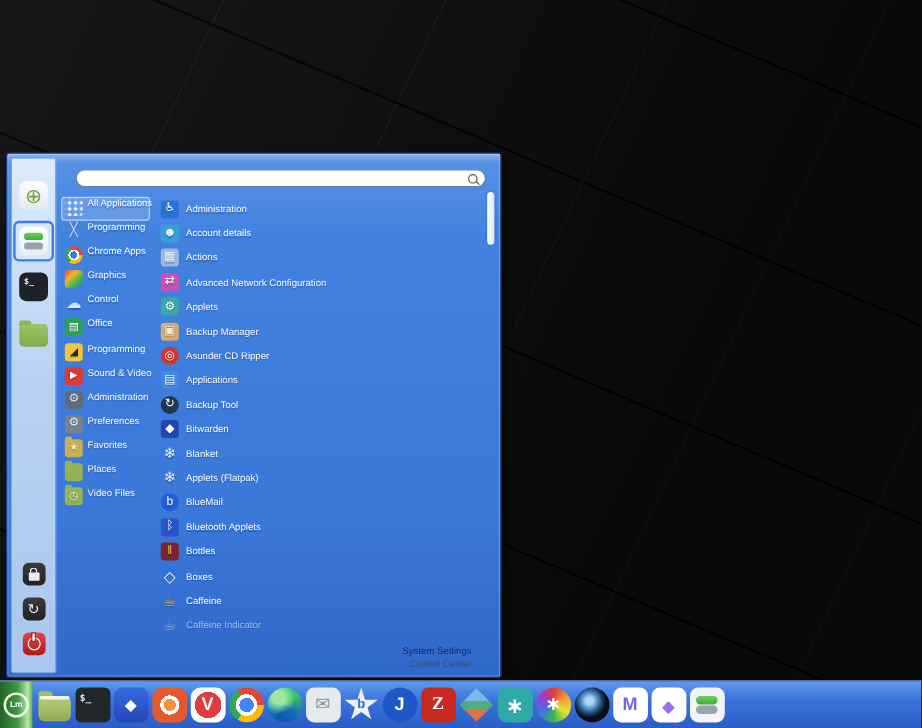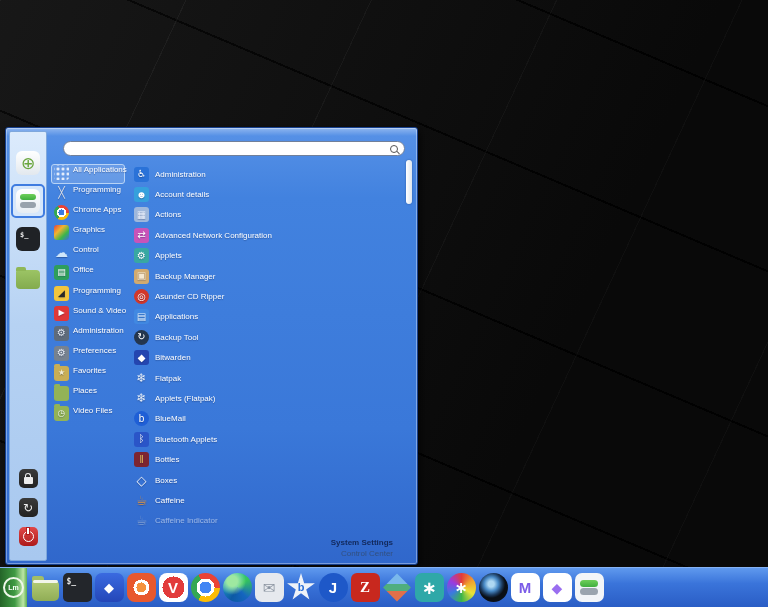--- a/index.html
+++ b/index.html
@@ -70,21 +70,21 @@
     conic-gradient(from -30deg,#ea4335 0 120deg,#fbbc05 0 240deg,#34a853 0 360deg);}
   .cat-folder{border-radius:2px 3px 3px 3px;position:relative;}
   .cat-folder::before{content:'';position:absolute;top:-2px;left:0;width:6px;height:3px;background:inherit;border-radius:2px 1px 0 0;}
   
   .apps{position:absolute;left:128px;top:36px;width:272px;}
   .app-item{display:flex;align-items:center;gap:6px;height:20.4px;color:#fff;font-size:8px;white-space:nowrap;text-shadow:0 1px 1px rgba(8,24,70,.35);}
   .app-item.disabled{opacity:.5;}
   .scroll-thumb{position:absolute;right:5px;top:32px;width:6px;height:44px;border-radius:3px;background:linear-gradient(90deg,#ffffff,#dde5ee);box-shadow:0 0 2px rgba(0,20,60,.4);}
   
   .footer{position:absolute;right:24px;bottom:5px;text-align:right;line-height:1.3;}
-  .footer-title{font-weight:bold;font-size:8px;color:#12295c;}
+  .footer-title{font-weight:normal;font-size:8px;color:#12295c;}
   .footer-sub{font-size:8px;color:#33507f;}
   
   .panel{position:absolute;left:0;bottom:0;width:768px;height:40px;
     background:linear-gradient(180deg,#5f99ee 0,#3a74da 40%,#2a5dc5 100%);
     border-top:1px solid #85b2f4;box-sizing:border-box;display:flex;align-items:center;}
   .mint-btn{width:27px;height:39px;flex:none;display:flex;align-items:center;justify-content:center;
     background:linear-gradient(90deg,#246428 0,#3f9a43 55%,#bde6a4 86%,#5cae52 100%);}
   .mint-logo{width:17px;height:17px;border:2px solid #eef7e9;border-radius:50%;color:#fff;font-size:7px;font-weight:bold;display:flex;align-items:center;justify-content:center;line-height:1;}
   .dock{display:flex;align-items:center;gap:2px;padding-left:3px;}
   .dock-item{width:30px;height:34px;display:flex;align-items:center;justify-content:center;flex:none;}
@@ -242,21 +242,21 @@
       <div class="app-item">
         <span class="mi" style="background: rgb(36, 54, 78); color: rgb(255, 255, 255); border-radius: 50%;">↻</span>
         <span>Backup Tool</span>
       </div>
       <div class="app-item">
         <span class="mi" style="background: rgb(36, 70, 176); color: rgb(255, 255, 255);">◆</span>
         <span>Bitwarden</span>
       </div>
       <div class="app-item">
         <span class="mi" style="color: rgb(232, 240, 250); font-size: 12px;">❄</span>
-        <span>Flatpak</span>
+        <span>Blanket</span>
       </div>
       <div class="app-item">
         <span class="mi" style="color: rgb(232, 240, 250); font-size: 12px;">❄</span>
         <span>Applets (Flatpak)</span>
       </div>
       <div class="app-item">
         <span class="mi" style="background: rgb(31, 95, 214); color: rgb(255, 255, 255); border-radius: 50%;">b</span>
         <span>BlueMail</span>
       </div>
       <div class="app-item">

